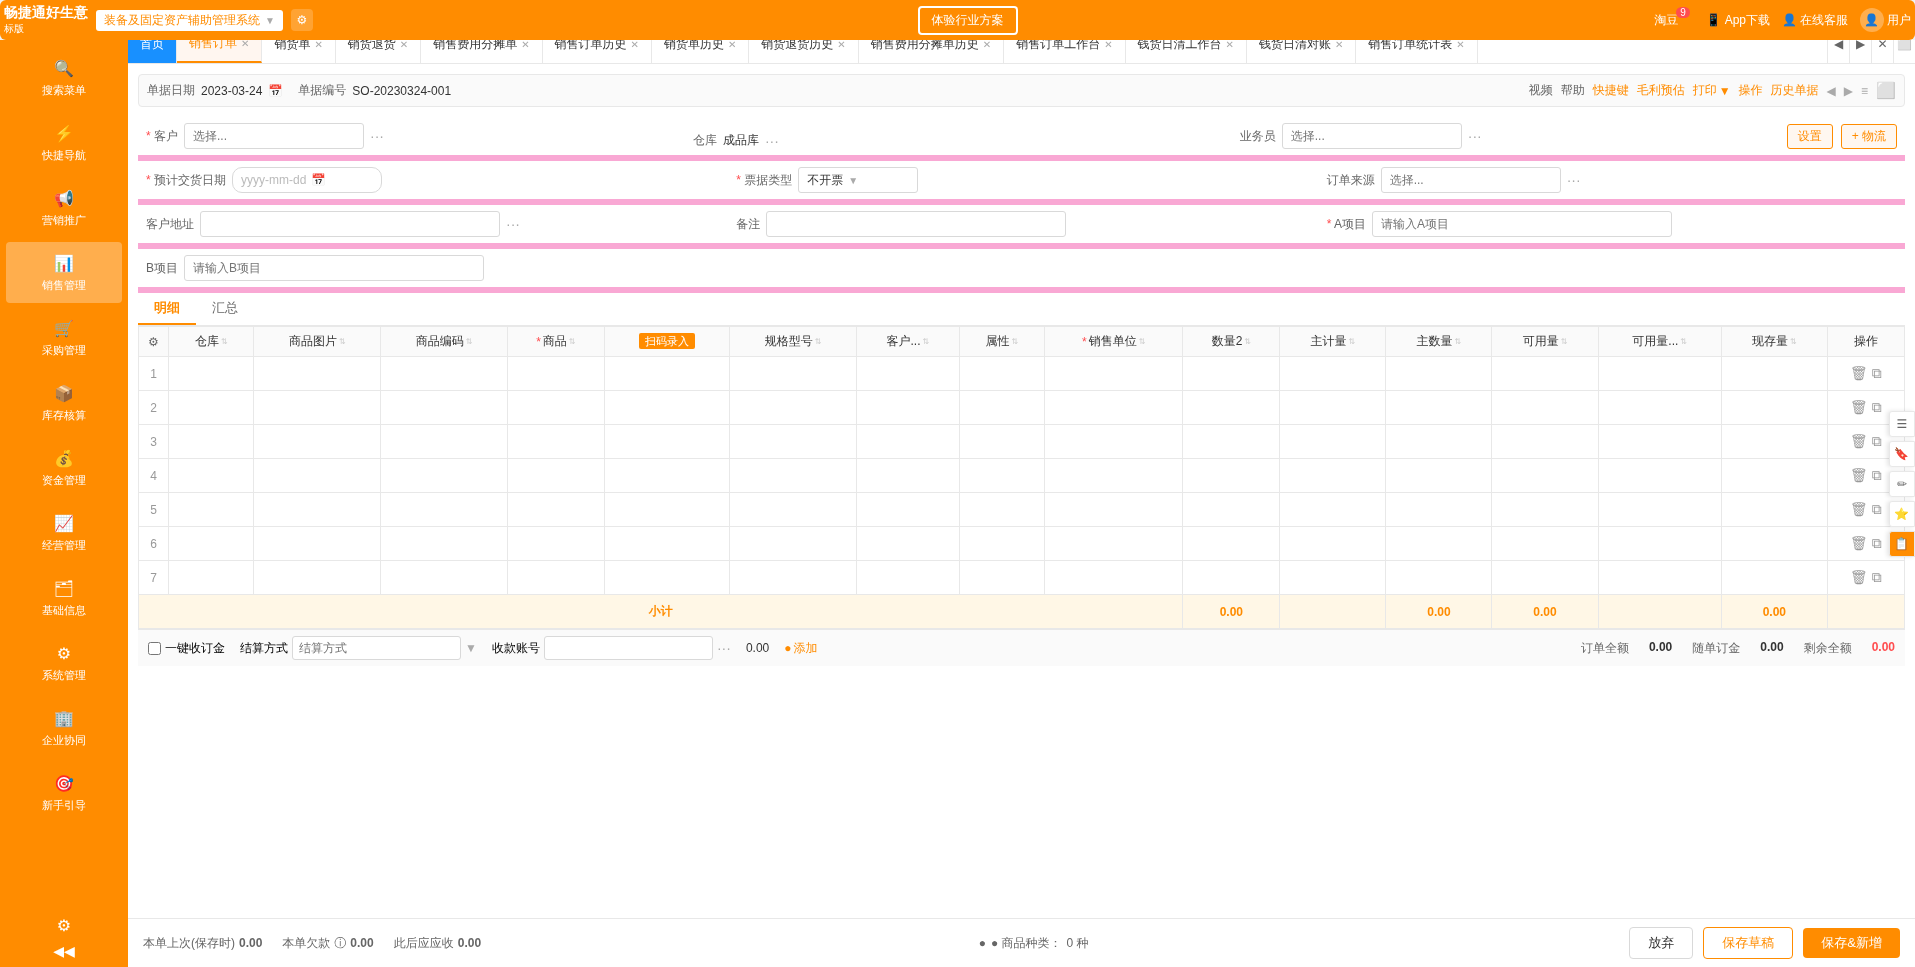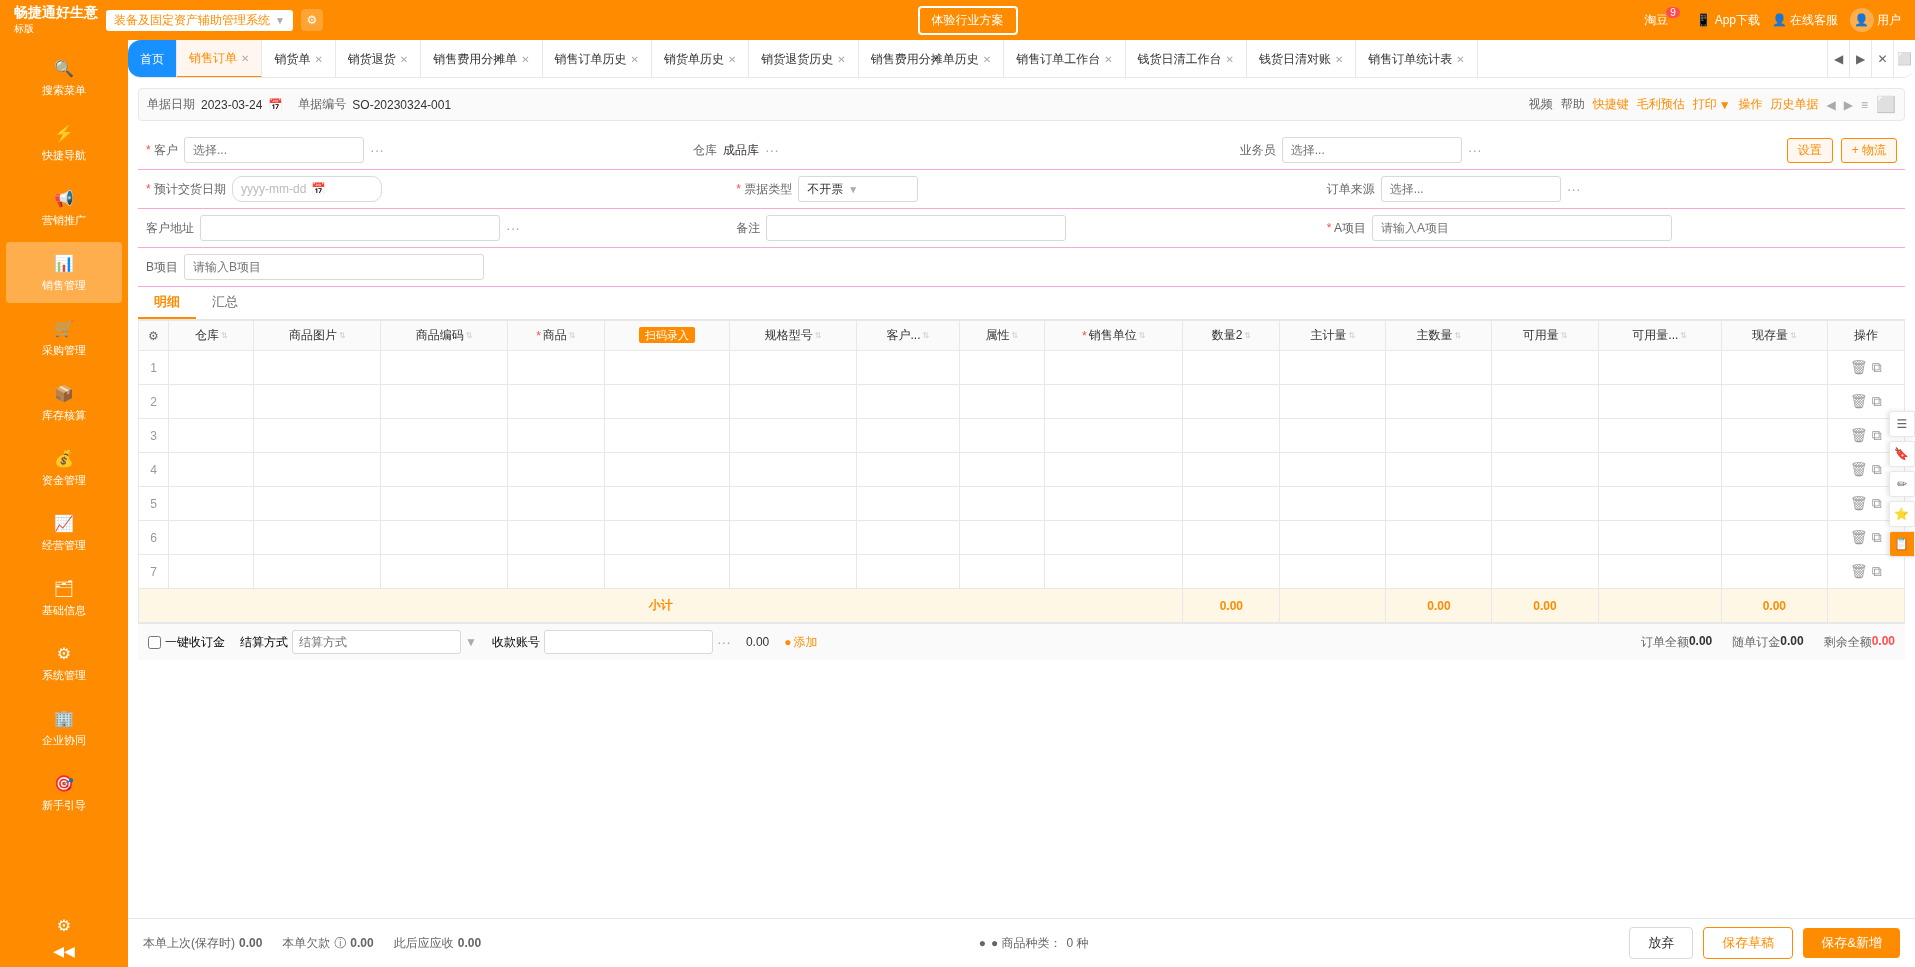--- a/index.html
+++ b/index.html
@@ -1,24 +1,24 @@
 <!DOCTYPE html>
 <html><head>
   <meta charset="utf-8">
   <style>
     * { box-sizing: border-box; margin: 0; padding: 0; }
     body { font-family: 'Microsoft YaHei', Arial, sans-serif; font-size: 12px; background: #f0f2f5; overflow: hidden; }
 
     
     .app-container { display: flex; flex-direction: column; height: 967px; width: 1915px; }
-    .top-bar { height: 40px; background: #ff8c00; display: flex; align-items: center; padding: 0 14px; justify-content: space-between; flex-shrink: 0; }
+    .top-bar { height: 40px; background: #ff8c00; display: flex; align-items: center; padding: 0 4px; justify-content: space-between; flex-shrink: 0; border-radius: 6px; }
     .main-area { display: flex; flex: 1; overflow: hidden; }
     .sidebar { width: 128px; background: #ff8c00; display: flex; flex-direction: column; flex-shrink: 0; padding-top: 5px; }
     .content-area { flex: 1; display: flex; flex-direction: column; background: #fff; overflow: hidden; }
-    .tab-bar { height: 38px; background: #fff; display: flex; align-items: flex-start; border-bottom: 1px solid #e8e8e8; flex-shrink: 0; overflow: hidden; border-radius: 13px; }
+    .tab-bar { height: 24px; background: #fff; display: flex; align-items: flex-end; border-bottom: 1px solid #e8e8e8; flex-shrink: 0; overflow: hidden; }
     .page-content { flex: 1; overflow-y: auto; overflow-x: hidden; padding: 10px; }
 
     
     .top-bar-left { display: flex; align-items: center; gap: 8px; }
     .logo-text { color: #fff; font-size: 14px; font-weight: bold; }
     .logo-sub { color: #fff; font-size: 10px; }
     .logo-area { display: flex; flex-direction: column; align-items: flex-start; }
     .system-name { background: #fff; border-radius: 3px; padding: 2px 8px; color: #ff8c00; font-size: 12px; display: flex; align-items: center; gap: 5px; cursor: pointer; }
     .system-name-arrow { color: #aaa; font-size: 10px; }
     .top-bar-center { display: flex; align-items: center; gap: 8px; }
@@ -49,21 +49,21 @@
     .form-label { color: #666; white-space: nowrap; }
     .form-label.required::before { content: '* '; color: #ff4d4f; }
     .form-value { color: #333; }
     .form-header-actions { margin-left: auto; display: flex; align-items: center; gap: 8px; font-size: 12px; color: #666; }
     .form-header-actions span { cursor: pointer; }
     .form-header-actions .orange { color: #ff8c00; }
     .icon-btn { cursor: pointer; color: #666; font-size: 12px; display: flex; align-items: center; gap: 2px; }
     .icon-btn.orange { color: #ff8c00; }
 
     
-    .form-row { display: flex; align-items: center; padding: 6px 8px; border-bottom: 1px solid #f9a8d4; gap: 20px; }
+    .form-row { display: flex; align-items: flex-end; padding: 6px 8px; border-bottom: 6px solid #f9a8d4; gap: 20px; }
     .form-cell { display: flex; align-items: center; gap: 6px; flex: 1; }
     .form-input { border: 1px solid #d9d9d9; border-radius: 3px; padding: 3px 8px; color: #999; width: 180px; height: 26px; font-size: 12px; }
     .form-input.wide { width: 300px; }
     .dots-btn { color: #aaa; cursor: pointer; font-size: 14px; }
     .form-select { border: 1px solid #d9d9d9; border-radius: 3px; padding: 3px 8px; color: #333; height: 26px; font-size: 12px; display: flex; align-items: center; gap: 5px; background: #fff; cursor: pointer; min-width: 120px; }
     .form-select-arrow { color: #aaa; font-size: 10px; }
     .form-date { border: 1px solid #d9d9d9; border-radius: 10px; padding: 3px 8px; color: #999; height: 26px; font-size: 12px; display: flex; align-items: center; gap: 5px; min-width: 150px; cursor: pointer; }
 
     
     .right-actions { margin-left: auto; display: flex; gap: 8px; }
@@ -90,21 +90,21 @@
 
     
     .bottom-bar { display: flex; align-items: center; padding: 6px 10px; border-top: 1px solid #e8e8e8; background: #fafafa; gap: 15px; }
     .checkbox-label { display: flex; align-items: center; gap: 4px; cursor: pointer; }
     .bottom-select { display: flex; align-items: center; gap: 4px; }
     .select-input { border: 1px solid #d9d9d9; border-radius: 3px; padding: 2px 6px; font-size: 12px; min-width: 80px; height: 24px; color: #999; }
     .add-btn { color: #ff8c00; cursor: pointer; display: flex; align-items: center; gap: 2px; }
     .amount-zero { color: #333; }
     .bottom-right-summary { margin-left: auto; display: flex; flex-direction: column; align-items: flex-end; gap: 2px; }
     .summary-row { display: flex; gap: 20px; font-size: 12px; }
-    .summary-item { display: flex; gap: 0; }
+    .summary-item { display: flex; gap: 20px; }
     .summary-label { color: #666; }
     .summary-value { color: #333; font-weight: bold; }
     .summary-value.red { color: #ff4d4f; }
 
     
     .footer-bar { display: flex; align-items: center; padding: 8px 15px; border-top: 1px solid #e8e8e8; background: #fff; justify-content: space-between; }
     .footer-info { display: flex; gap: 20px; font-size: 12px; color: #666; }
     .footer-info span { display: flex; align-items: center; gap: 4px; }
     .footer-actions { display: flex; gap: 10px; align-items: center; padding-left: 43px; }
     .footer-middle { display: flex; align-items: center; gap: 5px; font-size: 12px; color: #666; }

